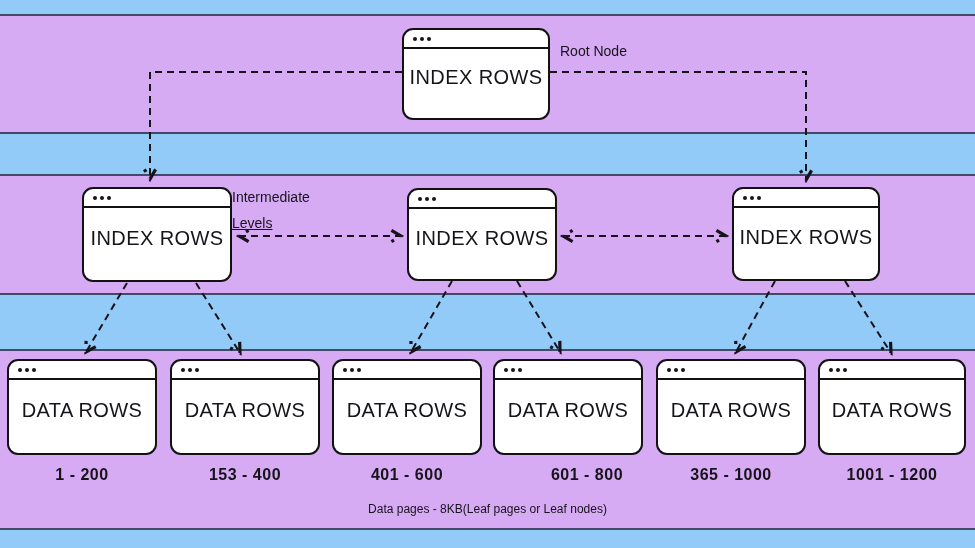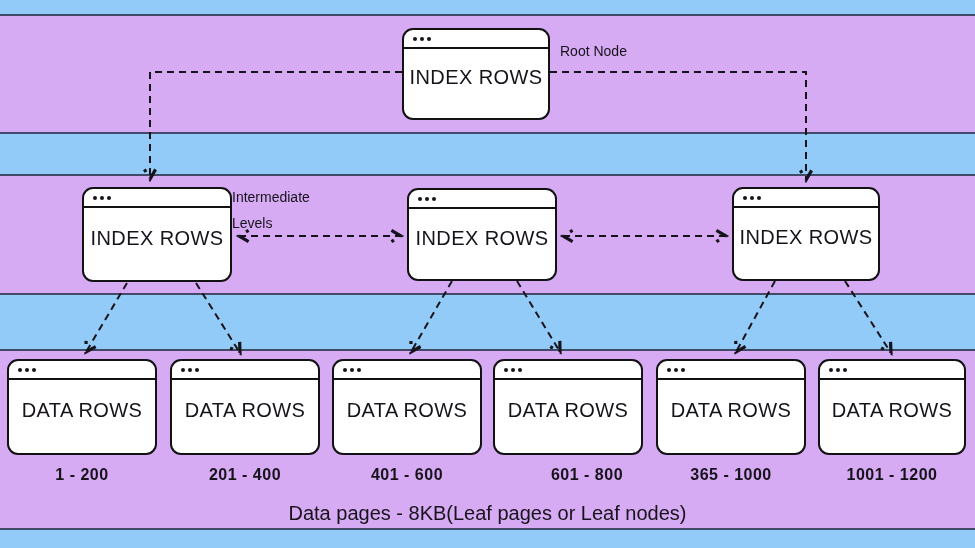--- a/index.html
+++ b/index.html
@@ -83,21 +83,21 @@
   .range-label{
     position:absolute;z-index:2;top:466px;width:150px;
     text-align:center;
     font-weight:bold;
     font-size:16px;
     letter-spacing:0.5px;
   }
   .caption{
     position:absolute;z-index:2;top:502px;left:0;width:975px;
     text-align:center;
-    font-size:20px;
+    font-size:12px;
   }
 </style>
 </head>
 <body>
 
 <div class="stage">
 
   <div class="stripe s1"></div>
   <div class="stripe s2"></div>
   <div class="stripe s3"></div>
@@ -157,21 +157,21 @@
       <span class="dots">
           <i></i>
           <i></i>
           <i></i>
         </span>
     </div>
     <div class="win-body">INDEX ROWS</div>
   </div>
   <div class="annotation center" style="left:232px;top:184px;width:175px;">
     <span style="display:block;">Intermediate</span>
-    <span style="display:block;">Levels</span>
+    <span style="display:block;text-decoration:underline;">Levels</span>
   </div>
 
   <div class="window" style="left:7px;top:359px;width:150px;height:96px;">
     <div class="titlebar">
       <span class="dots">
           <i></i>
           <i></i>
           <i></i>
         </span>
     </div>
@@ -222,21 +222,21 @@
       <span class="dots">
           <i></i>
           <i></i>
           <i></i>
         </span>
     </div>
     <div class="win-body">DATA ROWS</div>
   </div>
 
   <div class="range-label" style="left:7px;">1 - 200</div>
-  <div class="range-label" style="left:170px;">201 - 400</div>
+  <div class="range-label" style="left:170px;">153 - 400</div>
   <div class="range-label" style="left:332px;">401 - 600</div>
   <div class="range-label" style="left:512px;">601 - 800</div>
   <div class="range-label" style="left:656px;">365 - 1000</div>
   <div class="range-label" style="left:817px;">1001 - 1200</div>
 
   <div class="caption">Data pages - 8KB(Leaf pages or Leaf nodes)</div>
 
 </div>
 
 </body></html>

